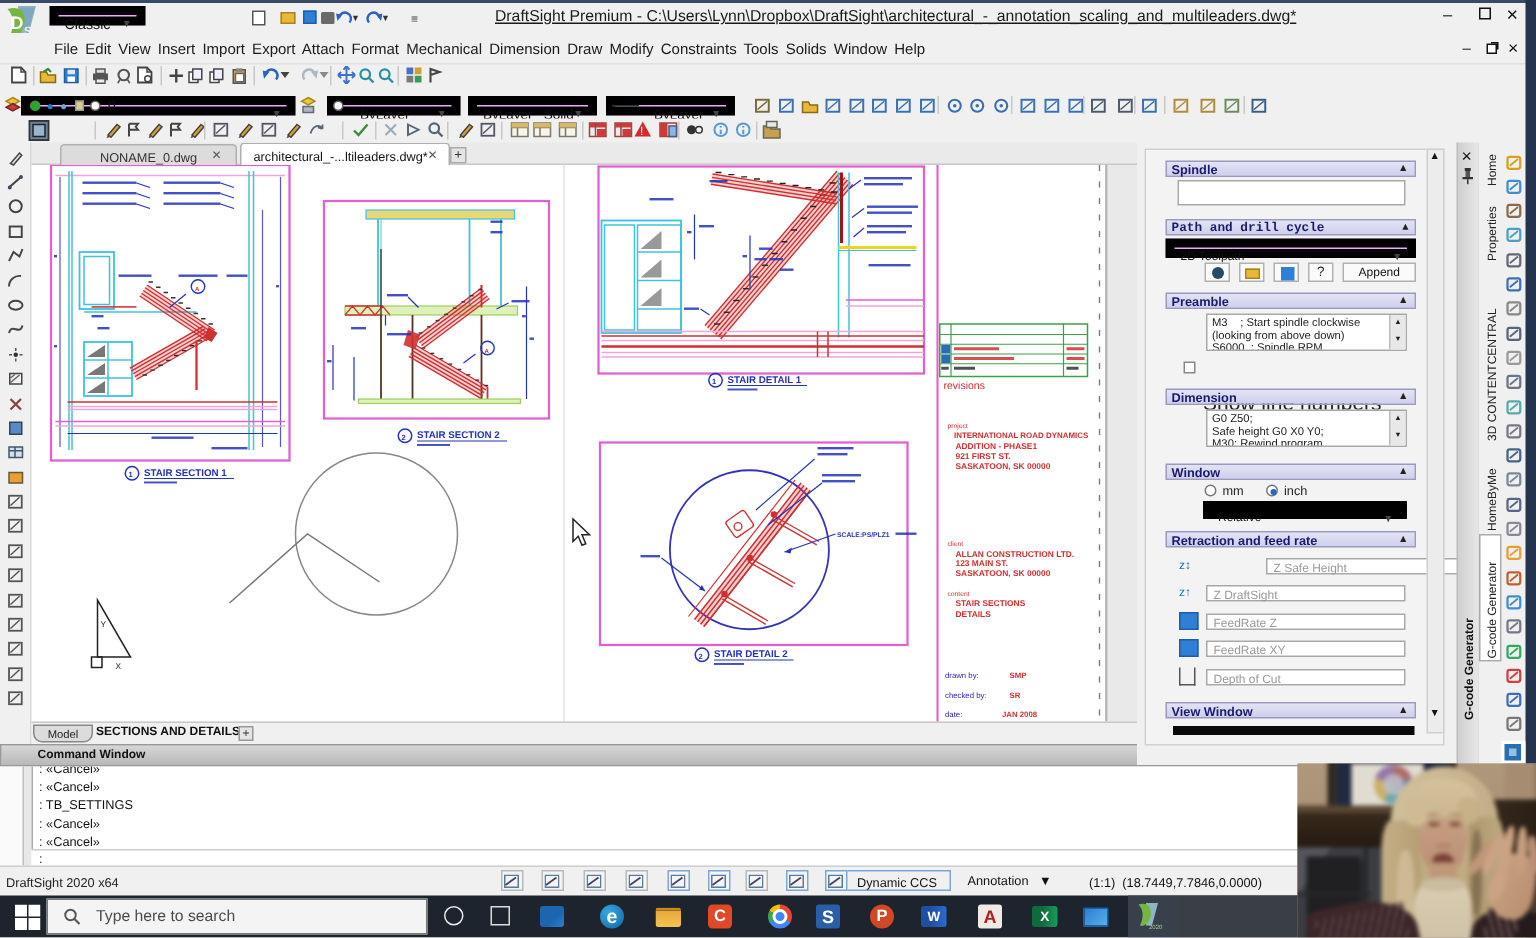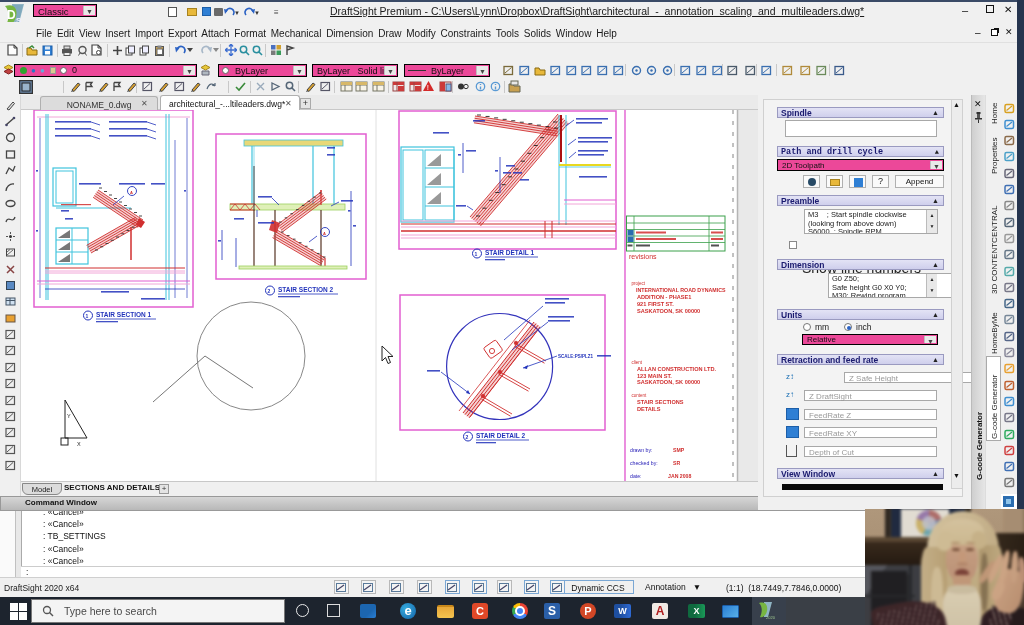--- a/index.html
+++ b/index.html
@@ -1,18 +1,18 @@
 <!DOCTYPE html>
 <html><head><meta charset="utf-8">
 <style>
 *{margin:0;padding:0;box-sizing:border-box;}
 html,body{width:1024px;height:625px;overflow:hidden;}
 body{font-family:"Liberation Sans",sans-serif;position:relative;background:#f0f0f0;}
 .abs{position:absolute;}
-.combo{position:absolute;background:#ec4899;border:1px solid #000000;font-size:9px;color:#111;}
+.combo{position:absolute;background:#f0abfc;border:6px solid #000000;font-size:9px;color:#111;}
 .carrow{position:absolute;right:1px;top:1px;bottom:1px;width:12px;background:#e8e8e8;border-left:1px solid #c0c0c0;color:#444;font-size:7px;line-height:11px;text-align:center;}
 .hdr{position:absolute;left:777px;width:167px;height:11px;background:linear-gradient(#e3e3f5,#cfcfec);border:1px solid #9a9ac0;color:#1a1a6e;font-weight:bold;font-size:8.5px;line-height:10px;padding-left:3px;}
 .hdr:after{content:"▲";position:absolute;right:4px;top:0;color:#222;font-size:7px;}
 .pinput{position:absolute;background:#fff;border:1px solid #a8a8a8;font-size:8px;color:#999;padding:1px 0 0 4px;}
 .vtab{position:absolute;color:#222;font-size:8px;white-space:nowrap;transform:rotate(-90deg);transform-origin:0 0;}
 </style></head>
 <body>
 
 <div class="abs" style="left:0;top:0;width:1024px;height:22px;background:#f0f0f0;border-top:2px solid #3a4a66;"></div>
 <svg class="abs" style="left:3px;top:2px;" width="26" height="27" viewBox="0 0 26 27">
@@ -419,21 +419,21 @@
 <div class="abs" style="left:159px;top:484px;width:10px;height:10px;background:#e4e4e4;border:1px solid #999;color:#333;font-size:8px;line-height:8px;text-align:center;">+</div>
 
 <div class="abs" style="left:0;top:496px;width:1001px;height:15px;background:linear-gradient(#d6d6d6,#b8b8b8);border:1px solid #999;"></div>
 <div class="abs" style="left:25px;top:498px;font-size:8px;font-weight:bold;color:#111;">Command Window</div>
 <div class="abs" style="left:972px;top:497px;width:8px;height:8px;border:1px solid #222;background:#eee;"></div>
 <div class="abs" style="left:988px;top:496px;font-size:9px;color:#111;">✕</div>
 <div class="abs" style="left:0px;top:511px;width:16px;height:66px;background:#fafafa;border-right:1px solid #c0c0c0;"></div>
 <div class="abs" style="left:16px;top:511px;width:5px;height:66px;background:#e8e8e8;"></div>
 <div class="abs" style="left:21px;top:511px;width:844px;height:55px;background:#fff;border-left:1px solid #aaa;"></div>
 <div class="abs" style="left:21px;top:511px;width:844px;height:55px;overflow:hidden;">
-    <div style="position:absolute;left:22px;top:-5px;font-size:8.5px;color:#111;line-height:12.2px;white-space:pre;">: «Cancel»
+    <div style="position:absolute;left:5px;top:-5px;font-size:8.5px;color:#111;line-height:12.2px;white-space:pre;">: «Cancel»
 : «Cancel»
 : TB_SETTINGS
 : «Cancel»
 : «Cancel»</div>
   </div>
 <div class="abs" style="left:21px;top:566px;width:844px;height:11px;background:#fff;border-top:1px solid #ccc;font-size:8.5px;color:#111;padding-left:5px;">:</div>
 
 <div class="abs" style="left:0;top:577px;width:865px;height:20px;background:#f0f0f0;border-top:1px solid #cfcfcf;"></div>
 <div class="abs" style="left:4px;top:583px;font-size:8.5px;color:#222;">DraftSight 2020 x64</div>
 <div class="abs" style="left:562px;top:580px;width:72px;height:14px;border:1px solid #7aa7d4;font-size:8.5px;color:#111;text-align:center;padding-top:2px;">Dynamic CCS</div>
@@ -474,23 +474,23 @@
     <div style="position:absolute;left:4px;top:2px;width:9px;height:9px;background:#2f7fd4;"></div>
   </div>
 <div class="abs" style="left:872px;top:175px;width:17px;height:13px;border:1px solid #b0b0b0;background:#fafafa;text-align:center;font-size:9px;color:#222;">?</div>
 <div class="abs" style="left:895px;top:175px;width:49px;height:13px;border:1px solid #b0b0b0;background:#fafafa;text-align:center;font-size:8px;color:#111;padding-top:1px;">Append</div>
 <div class="hdr" style="top:195px;">Preamble</div>
 <div class="abs" style="left:804px;top:209px;width:134px;height:25px;background:#fff;border:1px solid #a8a8a8;font-size:7.5px;color:#222;line-height:8.5px;padding:1px 0 0 3px;overflow:hidden;">M3&nbsp;&nbsp;&nbsp;&nbsp;; Start spindle clockwise<br>(looking from above down)<br>S6000&nbsp;&nbsp;; Spindle RPM</div>
 <div class="abs" style="left:926px;top:210px;width:11px;height:23px;background:#e8e8e8;border-left:1px solid #bbb;font-size:5px;color:#222;text-align:center;line-height:11px;">▲<br>▼</div>
 <div class="abs" style="left:789px;top:241px;width:8px;height:8px;border:1px solid #888;background:#fff;"></div>
 <div class="abs" style="left:802px;top:240px;font-size:14px;color:#222;margin-top:20px;">Show line numbers</div>
 <div class="hdr" style="top:259px;">Dimension</div>
-<div class="abs" style="left:804px;top:273px;width:134px;height:25px;background:#fff;border:1px solid #a8a8a8;font-size:7.5px;color:#222;line-height:8.5px;padding:1px 0 0 3px;overflow:hidden;margin-left:24px;">G0 Z50;<br>Safe height G0 X0 Y0;<br>M30; Rewind program</div>
+<div class="abs" style="left:804px;top:273px;width:134px;height:25px;background:#fff;border:1px solid #a8a8a8;font-size:7.5px;color:#222;line-height:8.5px;padding:1px 0 0 3px;overflow:hidden;">G0 Z50;<br>Safe height G0 X0 Y0;<br>M30; Rewind program</div>
 <div class="abs" style="left:926px;top:274px;width:11px;height:23px;background:#e8e8e8;border-left:1px solid #bbb;font-size:5px;color:#222;text-align:center;line-height:11px;">▲<br>▼</div>
-<div class="hdr" style="top:309px;">Units</div>
+<div class="hdr" style="top:309px;">Window</div>
 <div class="abs" style="left:803px;top:323px;width:8px;height:8px;border:1px solid #777;border-radius:50%;background:#fff;"></div>
 <div class="abs" style="left:815px;top:322px;font-size:8.5px;color:#222;">mm</div>
 <div class="abs" style="left:844px;top:323px;width:8px;height:8px;border:1px solid #777;border-radius:50%;background:#fff;">
     <div style="position:absolute;left:1.5px;top:1.5px;width:4px;height:4px;border-radius:50%;background:#2b62c4;"></div>
   </div>
 <div class="abs" style="left:856px;top:322px;font-size:8.5px;color:#222;">inch</div>
 <div class="combo" style="left:802px;top:334px;width:136px;height:11px;padding:0 0 0 4px;font-size:8px;color:#111;">Relative<span class="carrow">▼</span></div>
 <div class="hdr" style="top:354px;">Retraction and feed rate</div>
 <div class="pinput" style="left:844px;top:372px;width:133px;height:11px;">Z Safe Height</div>
 <div class="pinput" style="left:804px;top:390px;width:133px;height:11px;">Z DraftSight</div>

